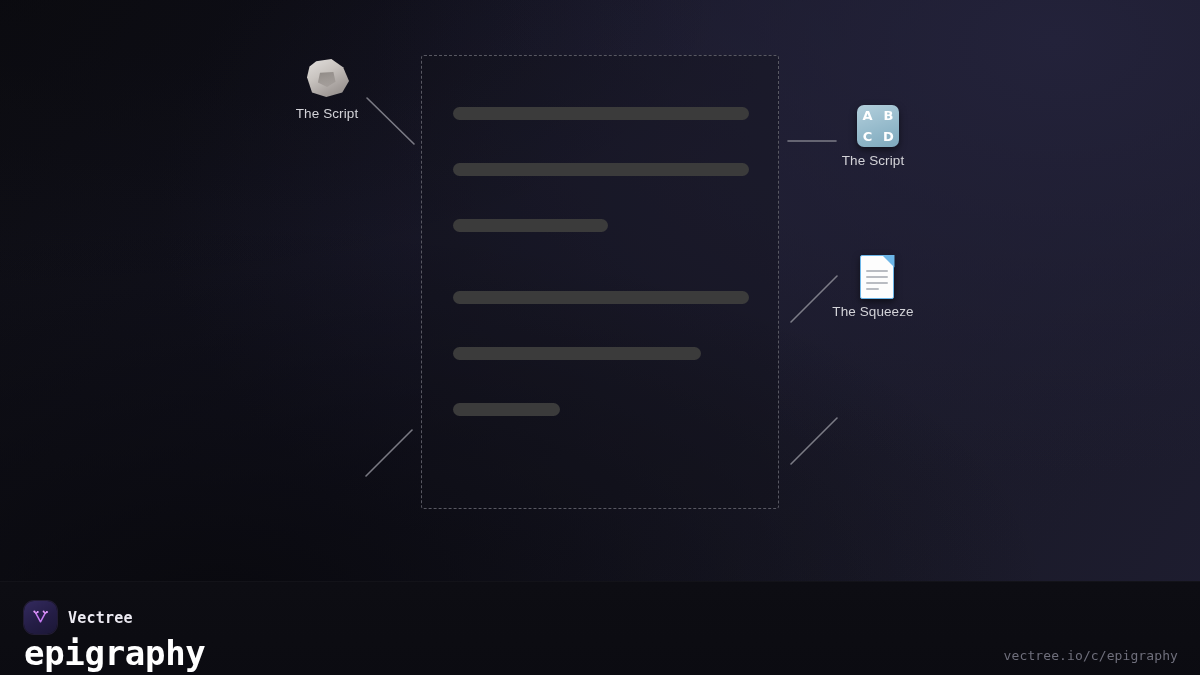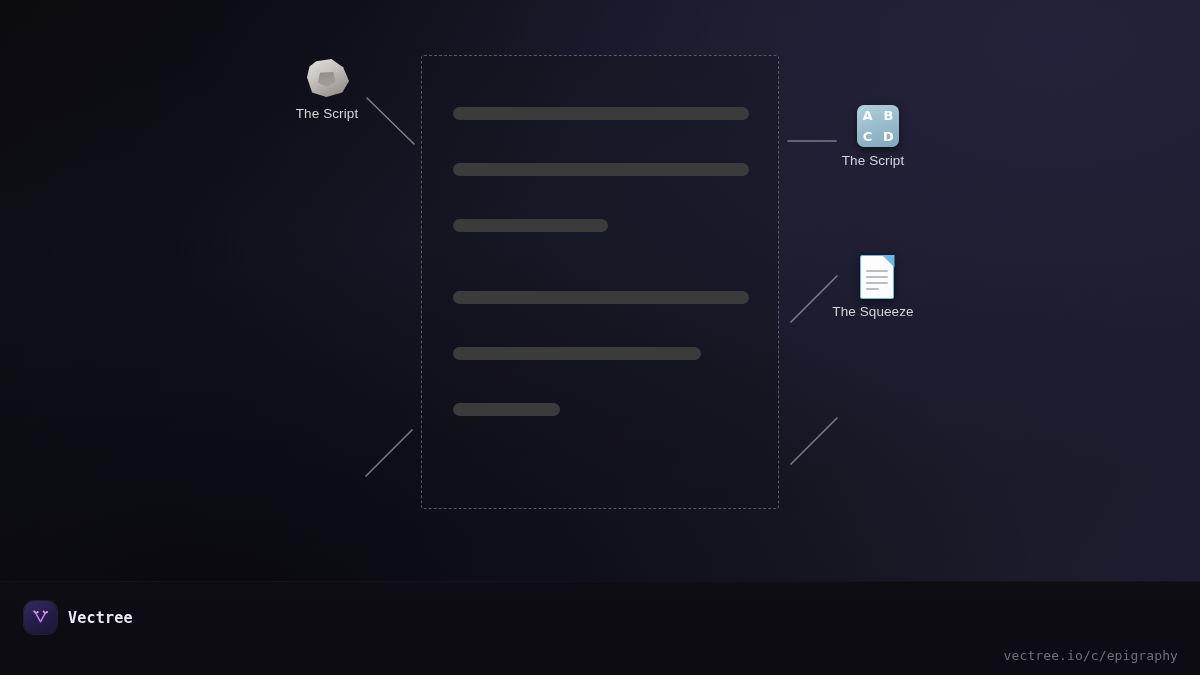--- a/index.html
+++ b/index.html
@@ -389,16 +389,17 @@
         <path d="M17.8 6.8 L16.0 4.6 M17.8 6.8 L20.0 5.2" stroke="#d98ff7" stroke-width="1.7" stroke-linecap="round"></path>
         <circle cx="4.3" cy="4.5" r="1.35" fill="#e39dff"></circle>
         <circle cx="8.5" cy="4.9" r="1.2" fill="#e39dff"></circle>
         <circle cx="15.9" cy="4.5" r="1.2" fill="#e39dff"></circle>
         <circle cx="20.1" cy="5.1" r="1.35" fill="#e39dff"></circle>
       </svg>
     </div>
     <div class="brand-name">Vectree</div>
   </div>
 
+  <div class="page-title">epigraphy</div>
 
   <div class="footer-url">vectree.io/c/epigraphy</div>
 
 </div>
 
 </body></html>

